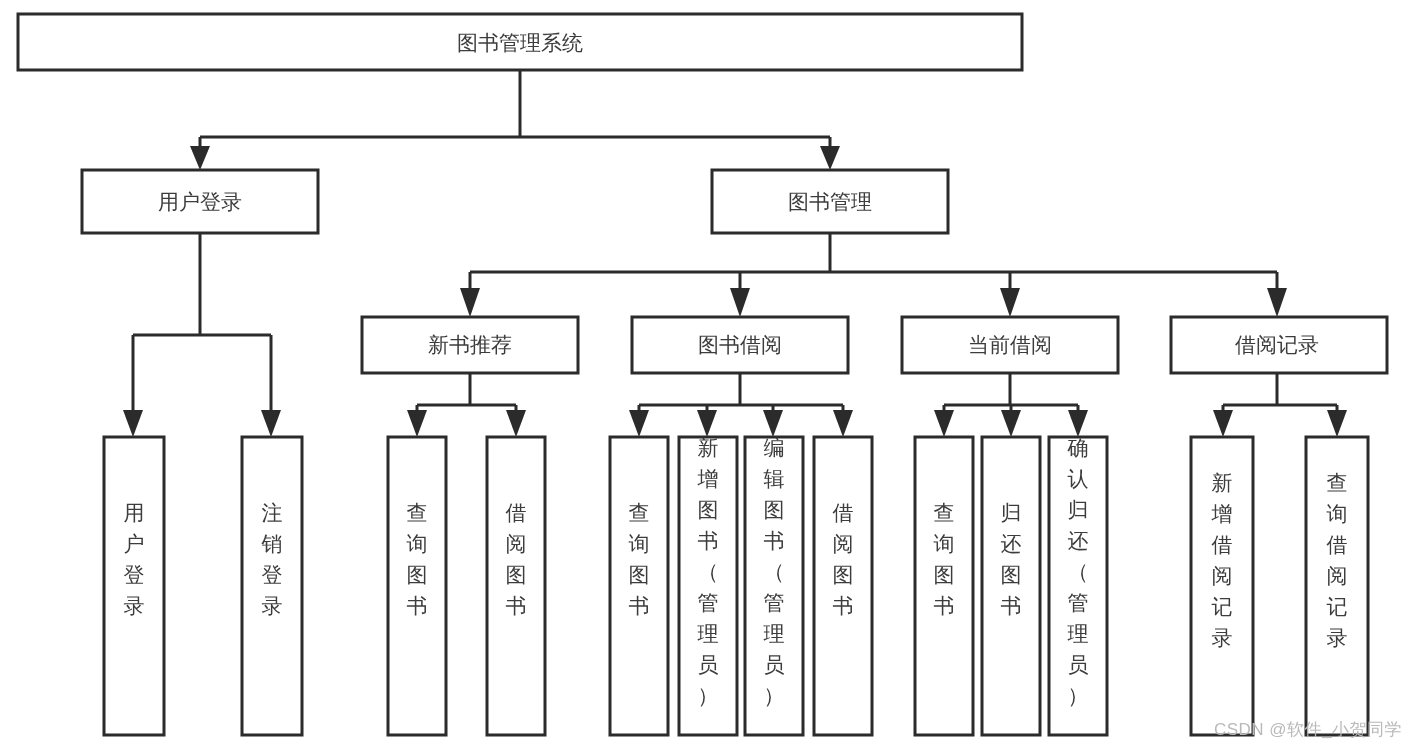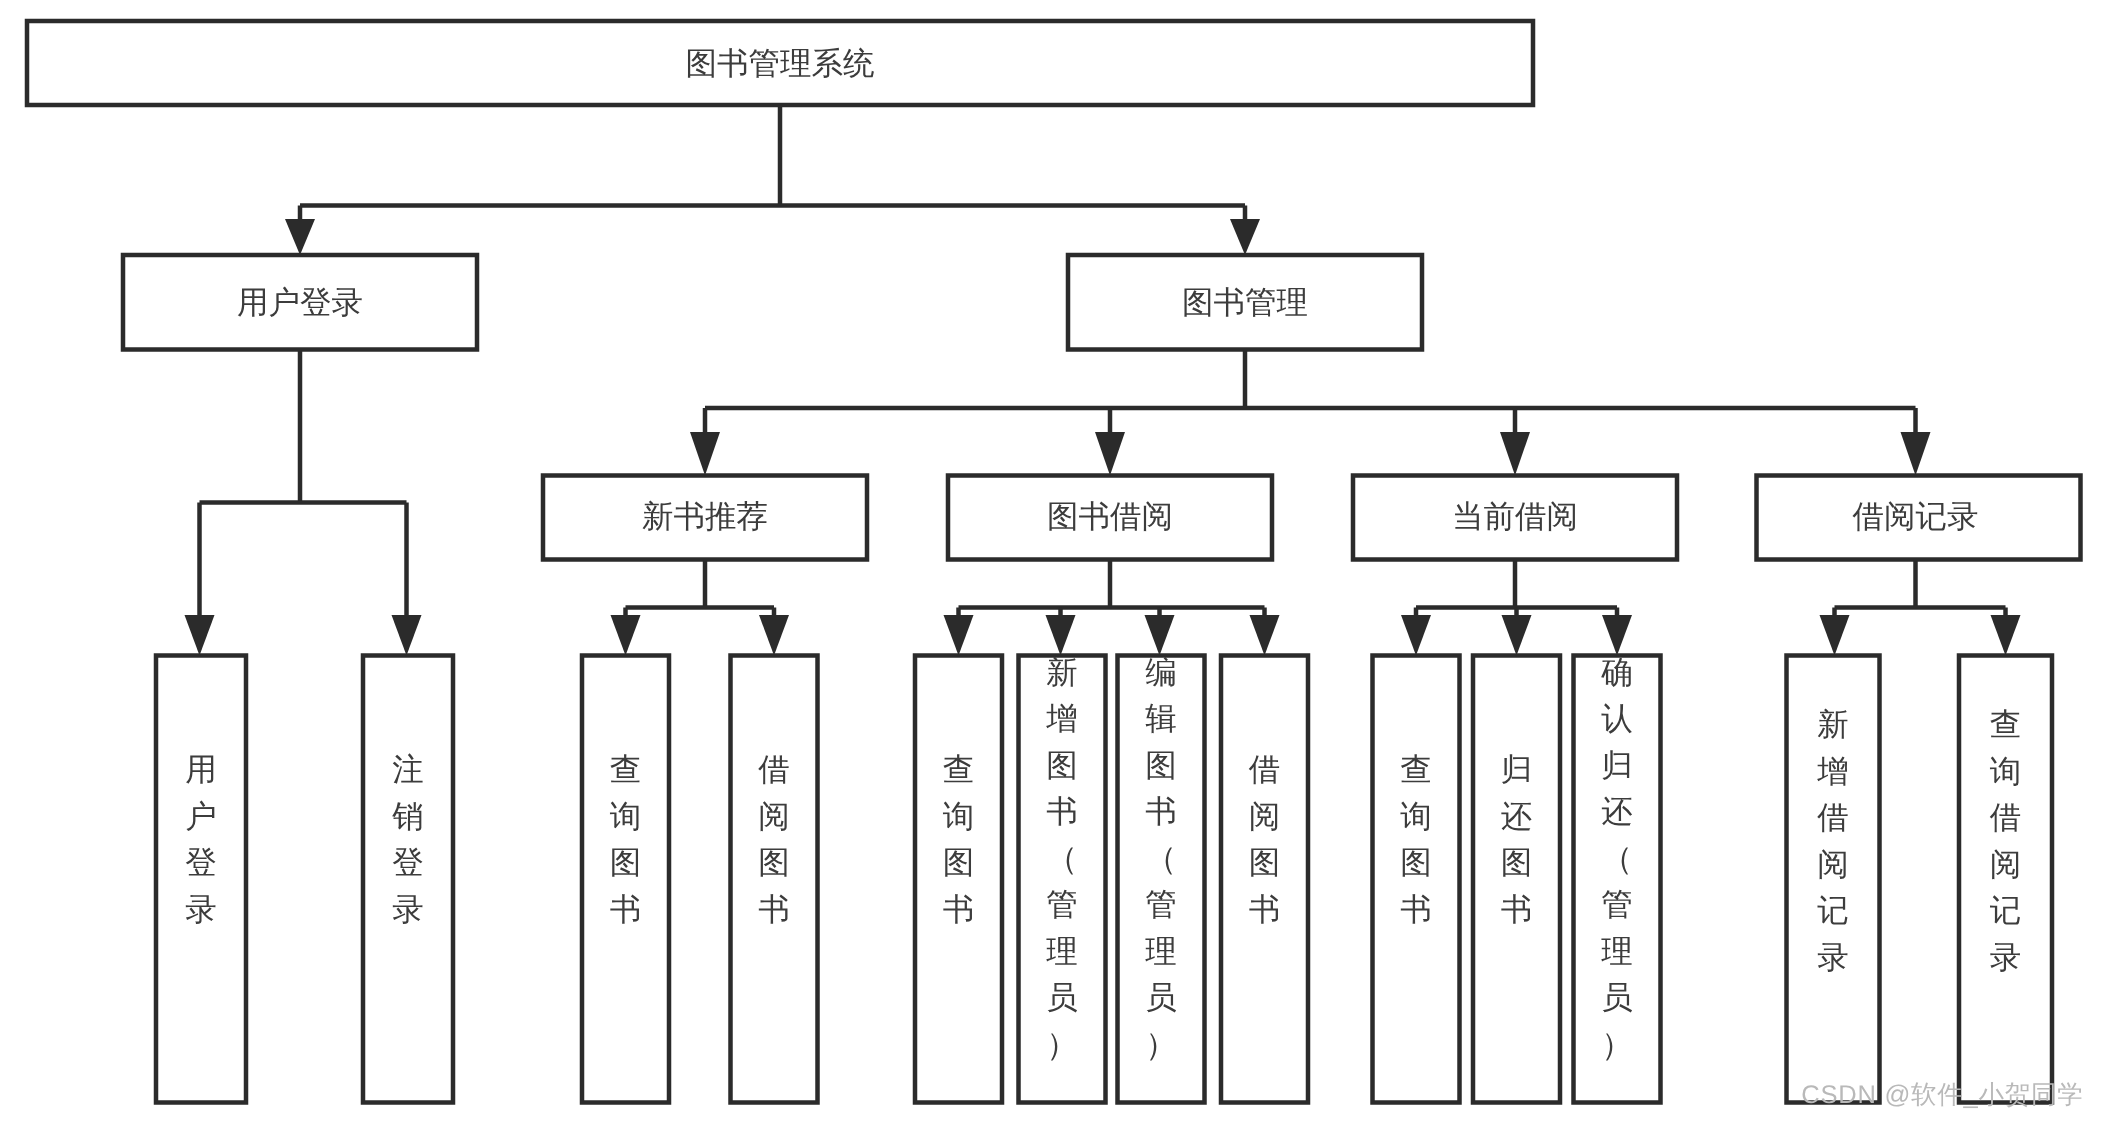--- a/index.html
+++ b/index.html
@@ -52,21 +52,21 @@
     dominant-baseline: middle;
   }
   .node-label-v {
     font-family: "Liberation Sans", "DejaVu Sans", sans-serif;
     font-size: 21px;
     fill: #3c3c3c;
     text-anchor: middle;
   }
   .watermark-text {
     position: absolute;
-    right: 16px;
+    right: 3px;
     bottom: 6px;
     font-family: "Liberation Sans", "DejaVu Sans", sans-serif;
     font-size: 17px;
     color: #b9b9b9;
     white-space: nowrap;
     letter-spacing: 0.5px;
     pointer-events: none;
   }
 </style>
 </head>

